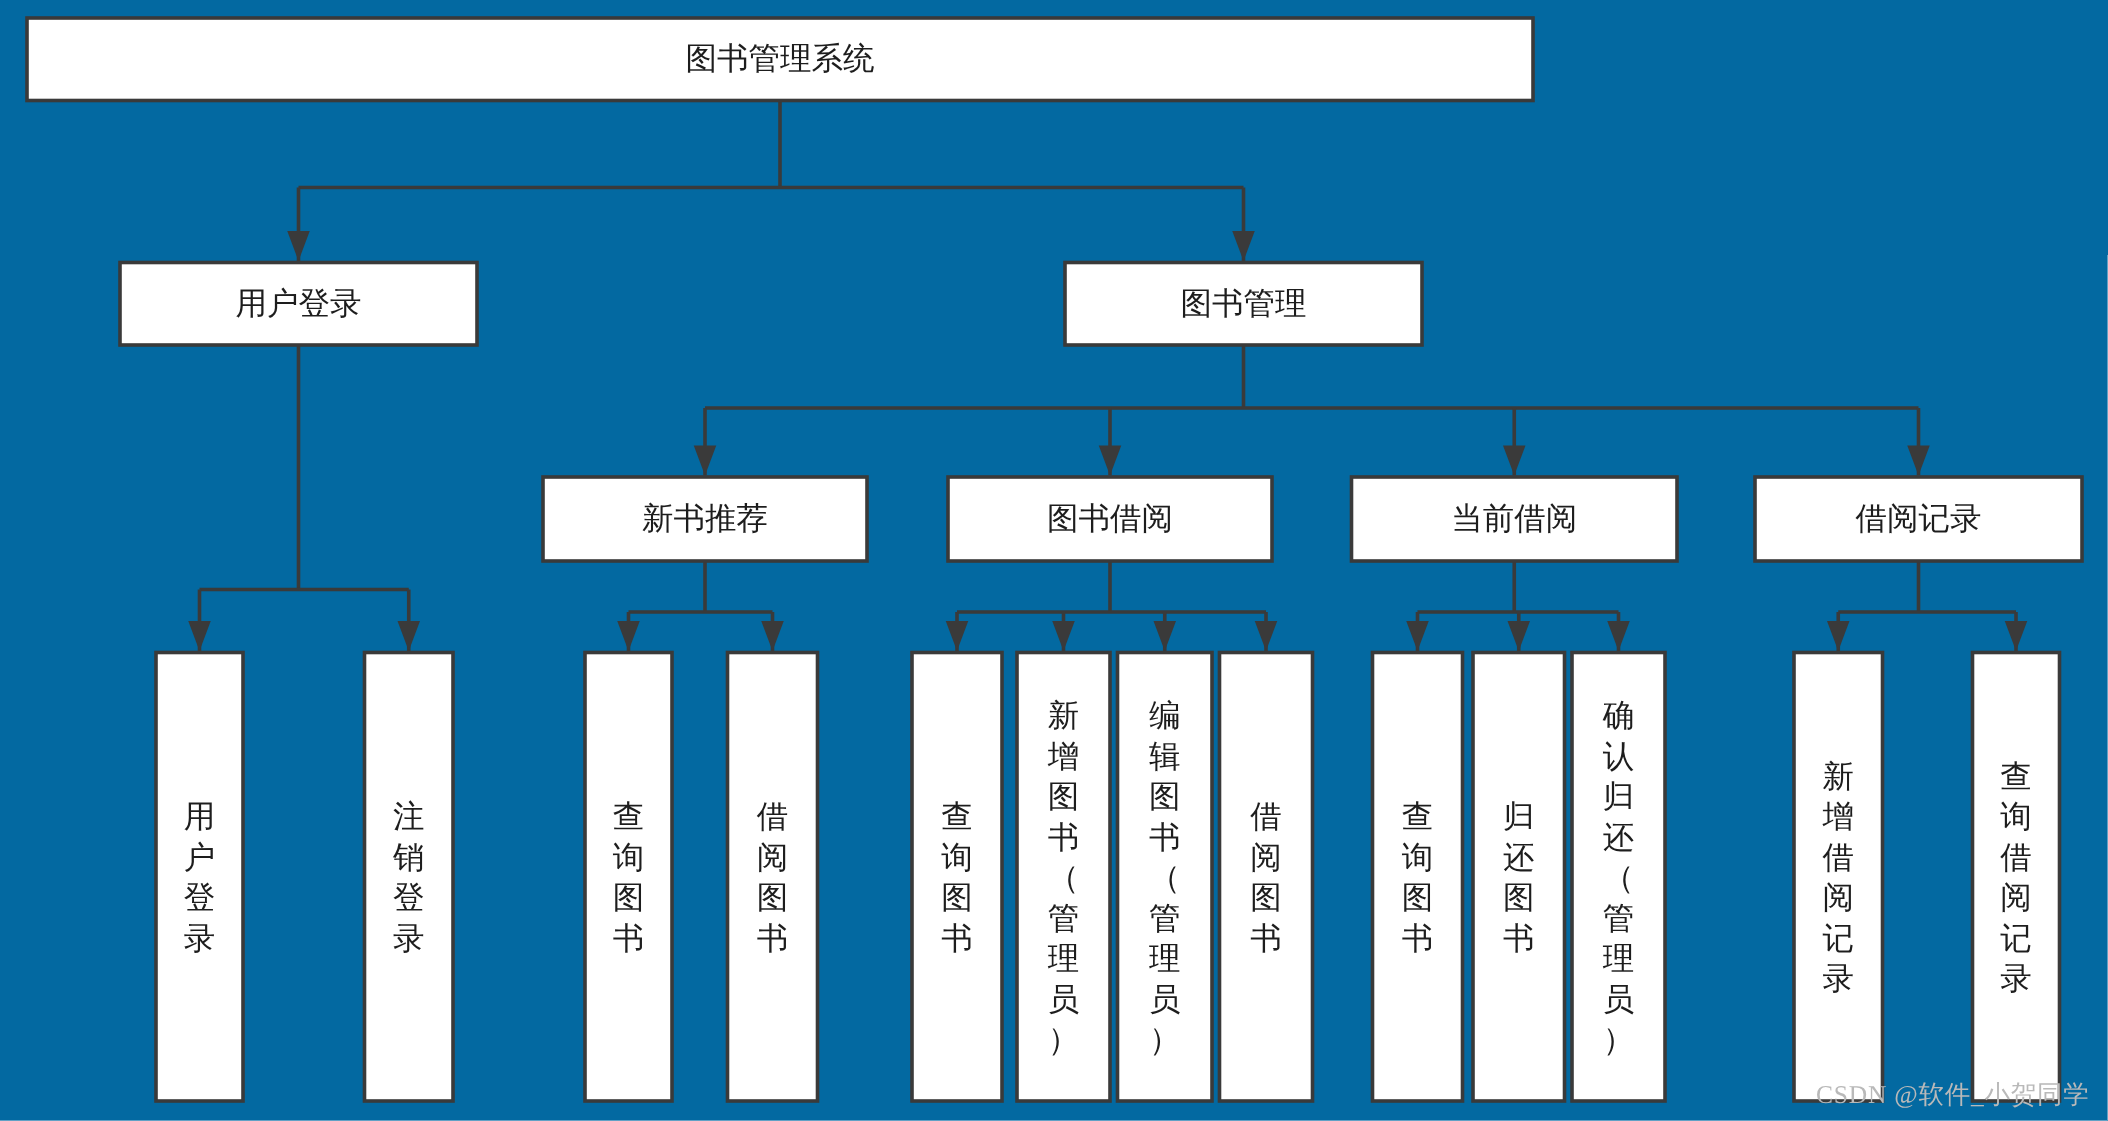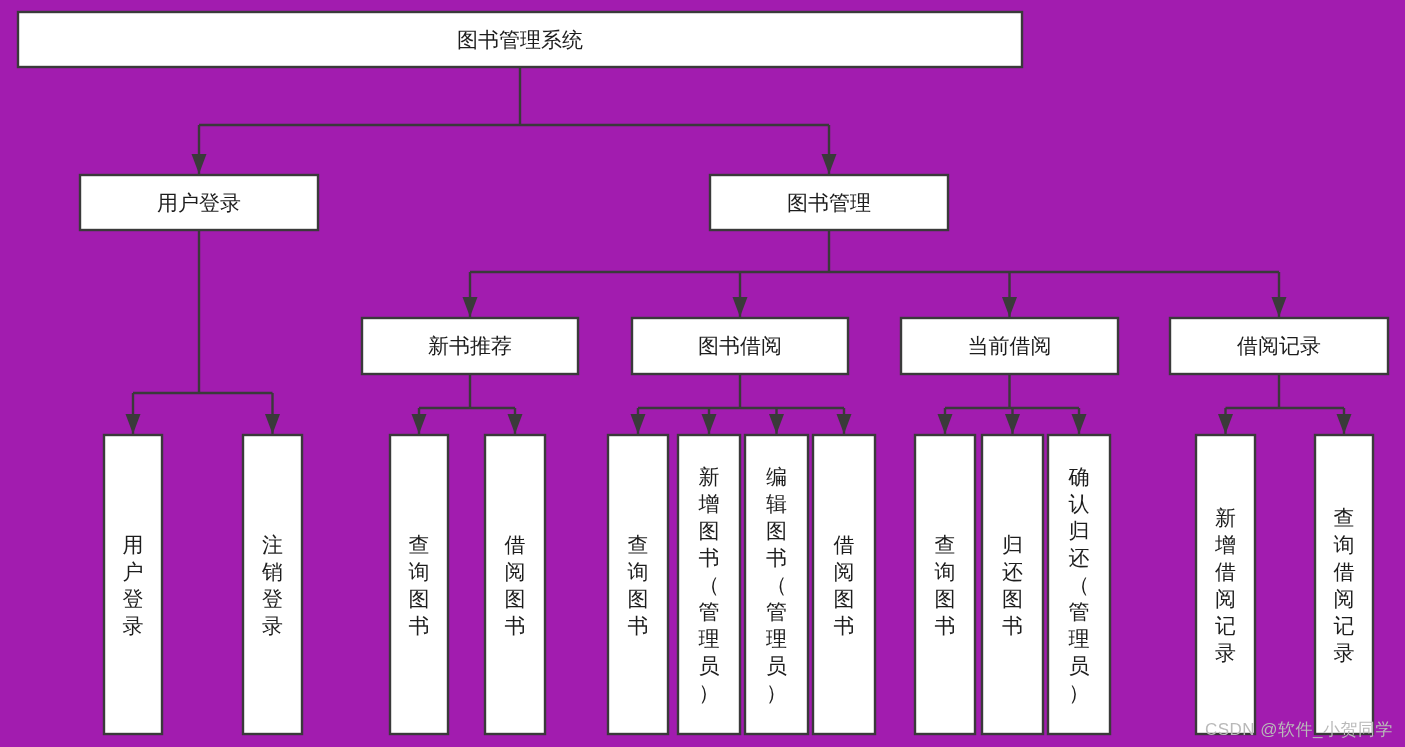--- a/index.html
+++ b/index.html
@@ -11,21 +11,21 @@
     width: 1405px;
     height: 747px;
     font-family: "DejaVu Sans", "Liberation Sans", sans-serif;
     overflow: hidden;
     position: relative;
   }
   #diagram-root {
     position: relative;
     width: 1405px;
     height: 747px;
-    background: #a21caf;
+    background: #0369a1;
   }
   svg#flow-svg {
     position: absolute;
     left: 0;
     top: 0;
     width: 1405px;
     height: 747px;
     display: block;
   }
   .node-box {
@@ -59,21 +59,21 @@
   .vert-char {
     font-family: "DejaVu Sans", "Liberation Sans", sans-serif;
     font-size: 21px;
     fill: #1d1d1d;
     text-anchor: middle;
   }
   .watermark-text {
     position: absolute;
     right: 12px;
     bottom: 6px;
-    font-family: Liberation Sans, sans-serif;
+    font-family: Liberation Serif, serif;
     font-size: 17px;
     color: #b9b9b9;
     white-space: nowrap;
     letter-spacing: 0.5px;
     user-select: none;
   }
 </style>
 </head>
 <body>
 

